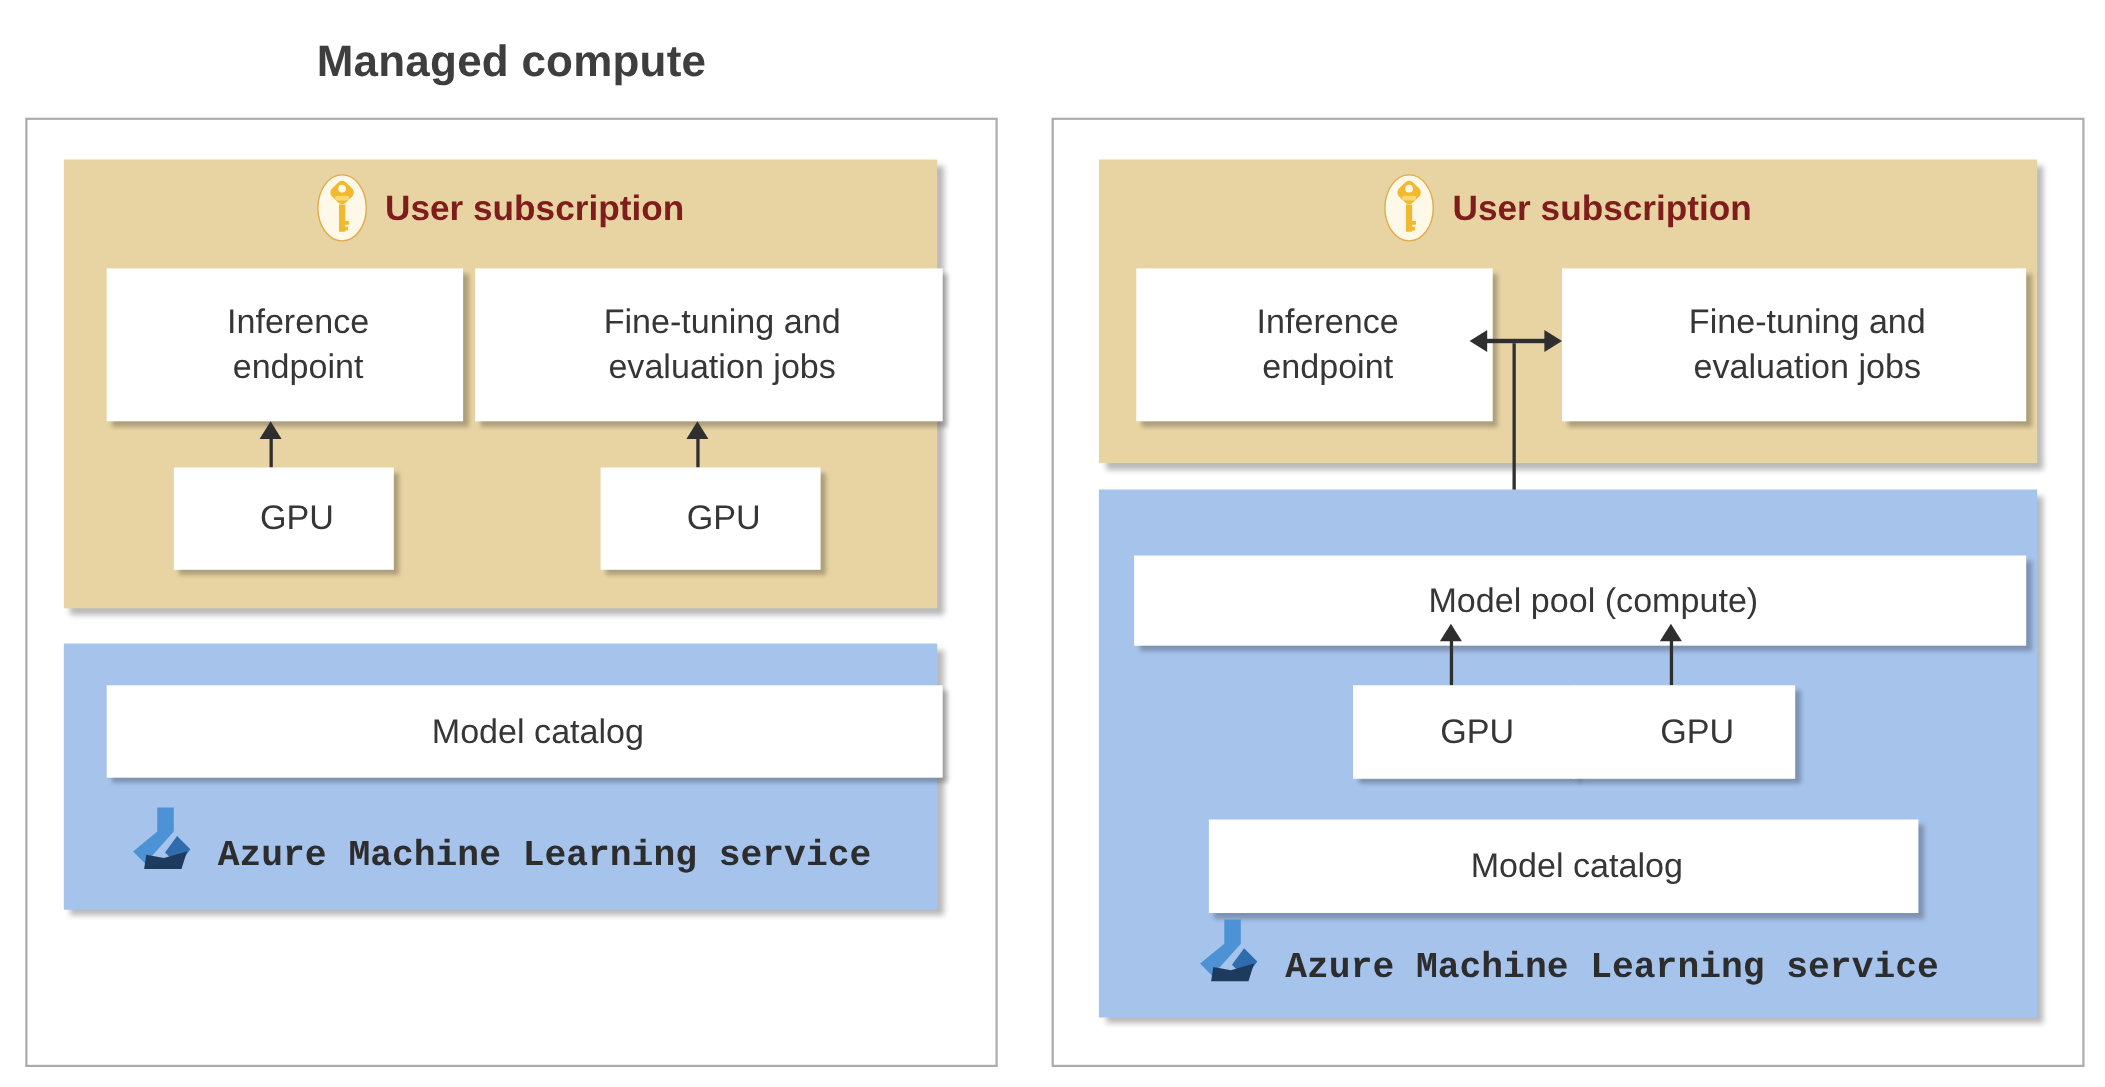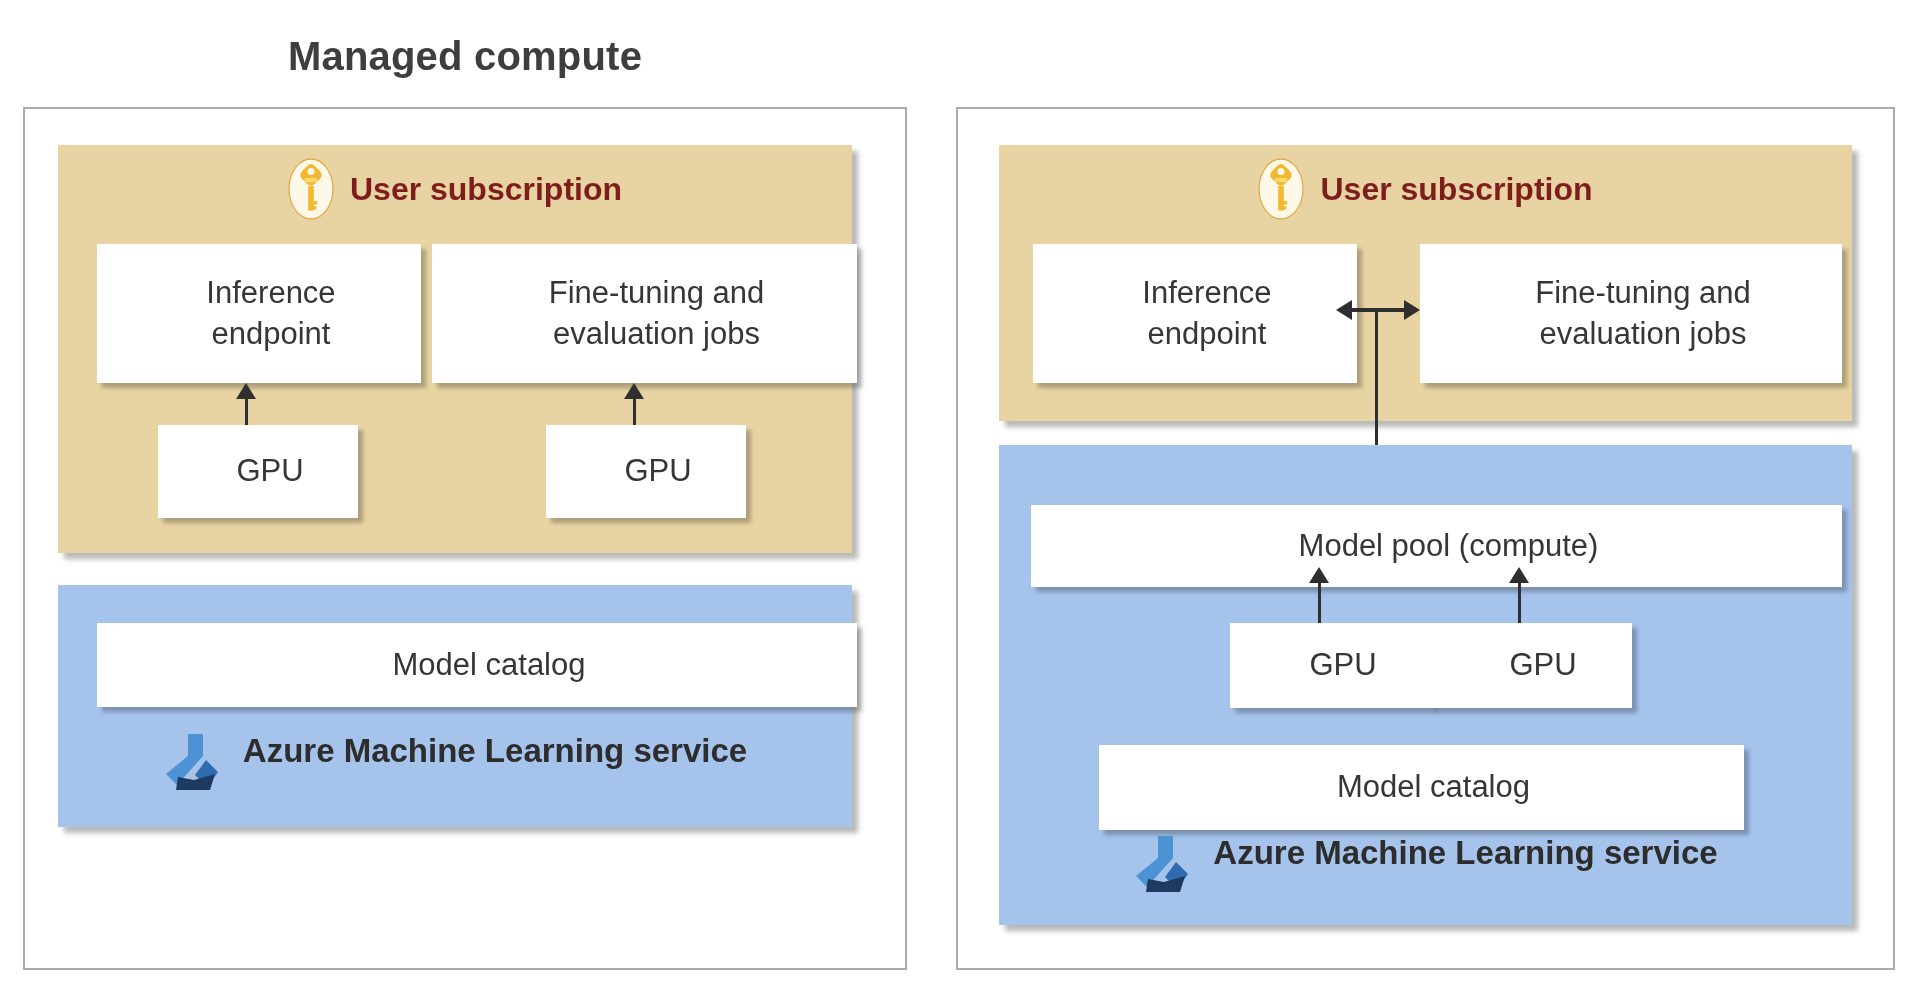--- a/index.html
+++ b/index.html
@@ -44,22 +44,22 @@
   #r-catalog{left:1099px;top:745px;width:621px;height:85px;}
 
   
   .sub-header{position:absolute;display:flex;align-items:center;
               font-weight:bold;font-size:32px;color:#7f1d1d;}
   .sub-header .icon-wrap{margin-right:16px;display:flex;}
   #left-sub{left:58px;top:158px;width:794px;justify-content:center;}
   #right-sub{left:999px;top:158px;width:853px;justify-content:center;}
 
   
-  .aml-row{position:absolute;display:flex;align-items:flex-start;
-           font-weight:bold;font-size:33px;color:#2d2d2d;}
+  .aml-row{position:absolute;display:flex;align-items:flex-end;
+           font-weight:bold;font-size:33px;color:#2d2d2d;font-family:Liberation Mono, monospace;}
   .aml-row .icon-wrap{margin-right:22px;display:flex;}
   #left-aml{left:58px;top:732px;width:794px;justify-content:center;}
   #right-aml{left:999px;top:834px;width:853px;justify-content:center;}
 
   
   .arrow-up{position:absolute;width:22px;}
   .arrow-up .shaft{position:absolute;left:50%;margin-left:-1.5px;top:12px;bottom:0;width:3px;background:var(--arrow);}
   .arrow-up .head{position:absolute;left:50%;margin-left:-10px;top:0;width:0;height:0;
                   border-left:10px solid transparent;border-right:10px solid transparent;
                   border-bottom:16px solid var(--arrow);}

